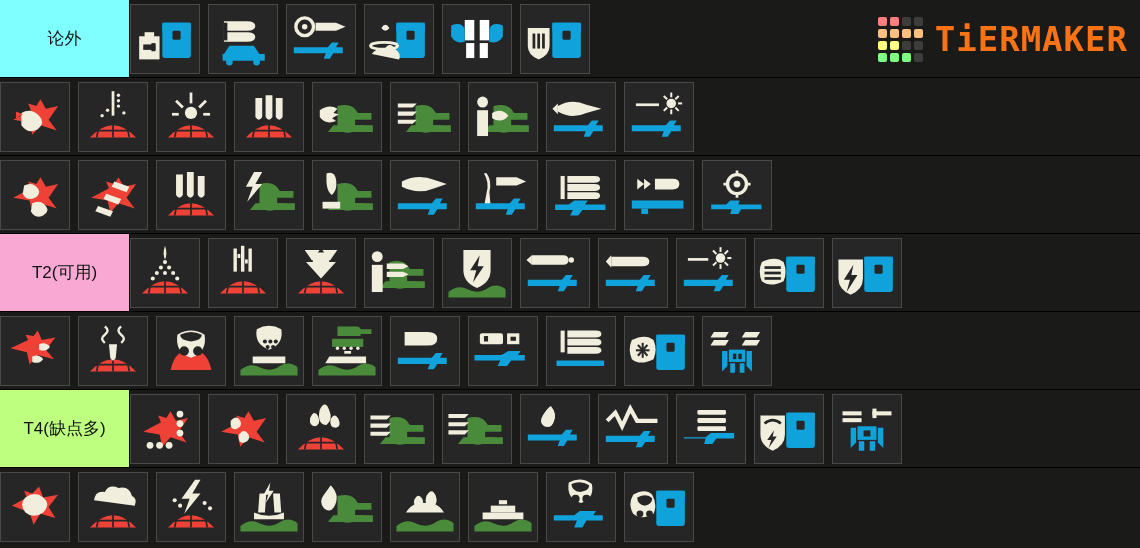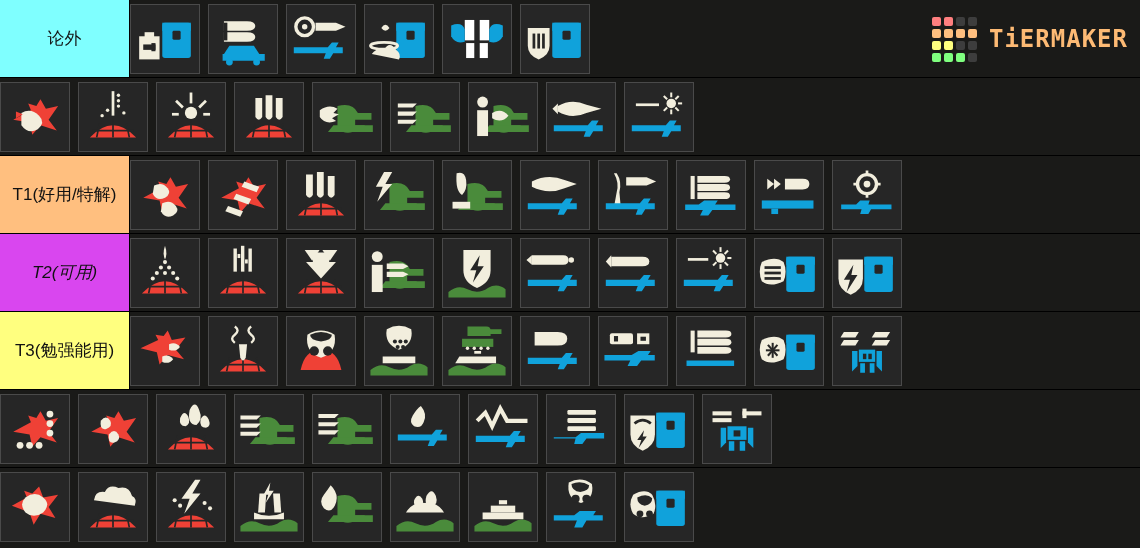--- a/index.html
+++ b/index.html
@@ -11,21 +11,21 @@
     box-sizing:border-box;border-right:1px solid #000;color:#111;font-size:17px;line-height:1.15;padding:2px 4px;
     font-family:"Liberation Sans","DejaVu Sans",sans-serif;}
   .tier-items{flex:1;display:flex;align-items:center;padding-left:0;gap:0;overflow:hidden;}
   .tile{width:70px;height:70px;min-width:70px;margin-right:8px;box-sizing:border-box;
     background:#262626;border:1px solid #4a4a4a;position:relative;overflow:hidden;}
   .tile:first-child{margin-left:0;}
   .tile svg{display:block;width:100%;height:100%;}
   .logo{position:absolute;right:12px;top:8px;height:62px;display:flex;align-items:center;gap:12px;}
   .logo-grid{display:grid;grid-template-columns:repeat(4,9px);grid-template-rows:repeat(4,9px);gap:3px;}
   .logo-grid i{display:block;width:9px;height:9px;border-radius:2px;}
-  .logo-text{color:#fdba74;font-size:24px;letter-spacing:1px;font-weight:bold;
+  .logo-text{color:#f97316;font-size:34px;letter-spacing:1px;font-weight:bold;
     font-family:"DejaVu Sans Mono","Liberation Mono",monospace;}
 </style>
 </head>
 <body>
 
 <div id="board">
   <div id="rows">
       <div class="tier-row">
         <div class="tier-label" style="background: rgb(127, 255, 255);">论外</div>
         <div class="tier-items">
@@ -194,21 +194,20 @@
                 <path d="M79 19 l-5 5"></path>
                 <path d="M57 41 l5 -5"></path>
                 <path d="M79 41 l-5 -5"></path>
               </g>
               <path d="M10 62 h50 l6 -7 h10 l-4 7 h10 v9 h-14 l-5 8 h-9 l3 -8 h-47 z" fill="#10a2db"></path>
             </svg>
           </div>
         </div>
       </div>
       <div class="tier-row">
-        <div class="tier-label" style="background: rgb(255, 191, 127);">T1(好用/特解)</div>
         <div class="tier-items">
           <div class="tile">
             <svg viewBox="0 0 100 100" preserveAspectRatio="xMidYMid meet">
               <path d="M18 54 L44 40 L40 30 L52 34 L58 24 L66 38 L84 34 L70 54 L82 70 L58 62 L46 76 L42 58 Z" fill="#ef4136"></path>
               <path d="M34 36 q12 -6 20 4 q6 8 -4 14 q-12 6 -18 -6 Z" fill="#f2eedd"></path>
               <path d="M46 62 q12 -6 20 4 q6 8 -4 14 q-12 6 -18 -6 Z" fill="#f2eedd"></path>
             </svg>
           </div>
           <div class="tile">
             <svg viewBox="0 0 100 100" preserveAspectRatio="xMidYMid meet">
@@ -290,21 +289,21 @@
                 <path d="M50 46 v8"></path>
                 <path d="M30 34 h8"></path>
                 <path d="M62 34 h8"></path>
               </g>
               <path d="M12 64 h22 l6 -6 h14 l-2 6 h34 v7 h-30 l-4 7 h-12 l2 -7 h-30 Z" fill="#10a2db"></path>
             </svg>
           </div>
         </div>
       </div>
       <div class="tier-row">
-        <div class="tier-label" style="background: #d946ef; font-style: italic;">T2(可用)</div>
+        <div class="tier-label" style="background: #f9a8d4;">T2(可用)</div>
         <div class="tier-items">
           <div class="tile">
             <svg viewBox="0 0 100 100" preserveAspectRatio="xMidYMid meet">
               <path d="M16 80 Q50 44 84 80 Z" fill="#ef4136"></path>
      <path d="M50 52 L50 80 M30 60 L26 80 M70 60 L74 80 M20 70 L80 70" stroke="#262626" stroke-width="2.5" fill="none"></path>
               <path d="M50 10 q4 12 0 20 q-4 -8 0 -20 Z" fill="#f2eedd"></path>
               <g fill="#f2eedd">
                 <circle cx="50" cy="34" r="3"></circle>
                 <circle cx="44" cy="42" r="3"></circle>
                 <circle cx="56" cy="42" r="3"></circle>
@@ -410,21 +409,20 @@
               <path d="M50 26 h34 a4 4 0 0 1 4 4 v44 a4 4 0 0 1 -4 4 h-34 a4 4 0 0 1 -4 -4 v-44 a4 4 0 0 1 4 -4 Z" fill="#10a2db"></path>
      <path d="M46 26 h42 v12 h-42 z" fill="#10a2db"></path>
               <rect x="61" y="38" width="12" height="13" fill="#262626" rx="2"></rect>
               <path d="M8 30 h36 v28 q0 16 -18 24 q-18 -8 -18 -24 Z" fill="#f2eedd"></path>
               <path d="M30 38 l-14 22 h9 l-5 18 l16 -25 h-9 Z" fill="#262626"></path>
             </svg>
           </div>
         </div>
       </div>
       <div class="tier-row">
-        <div class="tier-label" style="background: rgb(255, 255, 127);">T3(勉强能用)</div>
         <div class="tier-items">
           <div class="tile">
             <svg viewBox="0 0 100 100" preserveAspectRatio="xMidYMid meet">
               <path d="M14 46 L40 34 L36 26 L48 28 L54 20 L60 34 L80 30 L66 48 L78 62 L54 56 L42 70 L38 52 Z" fill="#ef4136"></path>
               <g fill="#f2eedd">
                 <path d="M56 40 q10 -4 16 4 q-6 8 -16 4 Z"></path>
                 <path d="M46 58 q10 -4 16 4 q-6 8 -16 4 Z"></path>
               </g>
             </svg>
           </div>
@@ -533,20 +531,21 @@
               <rect x="52" y="54" width="5" height="8" fill="#262626"></rect>
               <path d="M28 50 h8 v22 l-8 8 Z" fill="#10a2db"></path>
               <path d="M72 50 h-8 v22 l8 8 Z" fill="#10a2db"></path>
               <path d="M40 68 h7 v14 h-7 Z" fill="#10a2db"></path>
               <path d="M54 68 h7 v14 h-7 Z" fill="#10a2db"></path>
             </svg>
           </div>
         </div>
       </div>
       <div class="tier-row">
+        <div class="tier-label" style="background: rgb(191, 255, 127);">T4(缺点多)</div>
         <div class="tier-items">
           <div class="tile">
             <svg viewBox="0 0 100 100" preserveAspectRatio="xMidYMid meet">
               <path d="M18 54 L44 40 L40 30 L52 34 L58 24 L66 38 L84 34 L70 54 L82 70 L58 62 L46 76 L42 58 Z" fill="#ef4136"></path>
               <g fill="#f2eedd">
                 <circle cx="72" cy="28" r="5"></circle>
                 <circle cx="72" cy="42" r="5"></circle>
                 <circle cx="72" cy="56" r="5"></circle>
                 <circle cx="28" cy="74" r="5"></circle>
                 <circle cx="42" cy="74" r="5"></circle>

